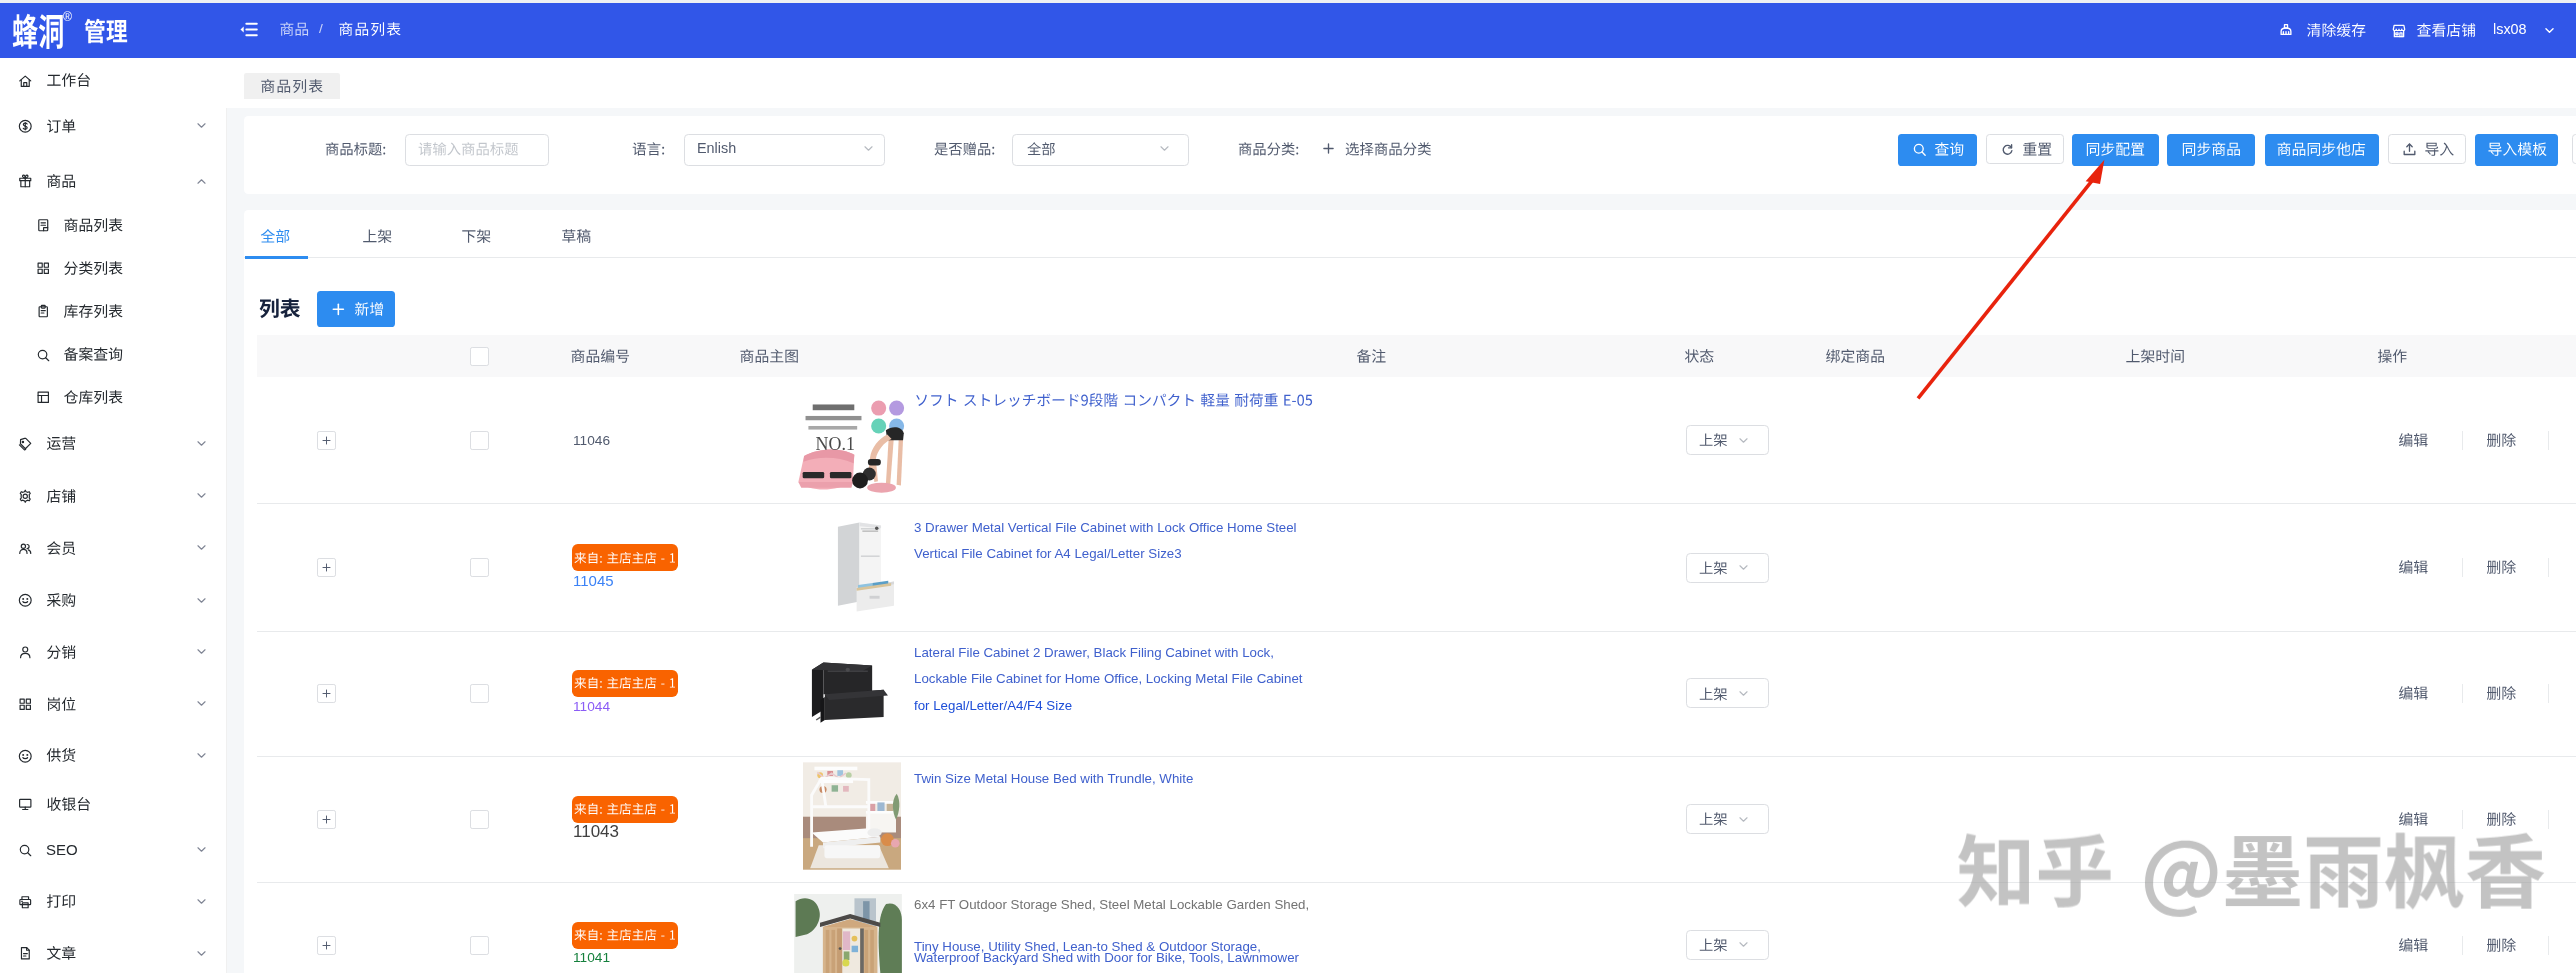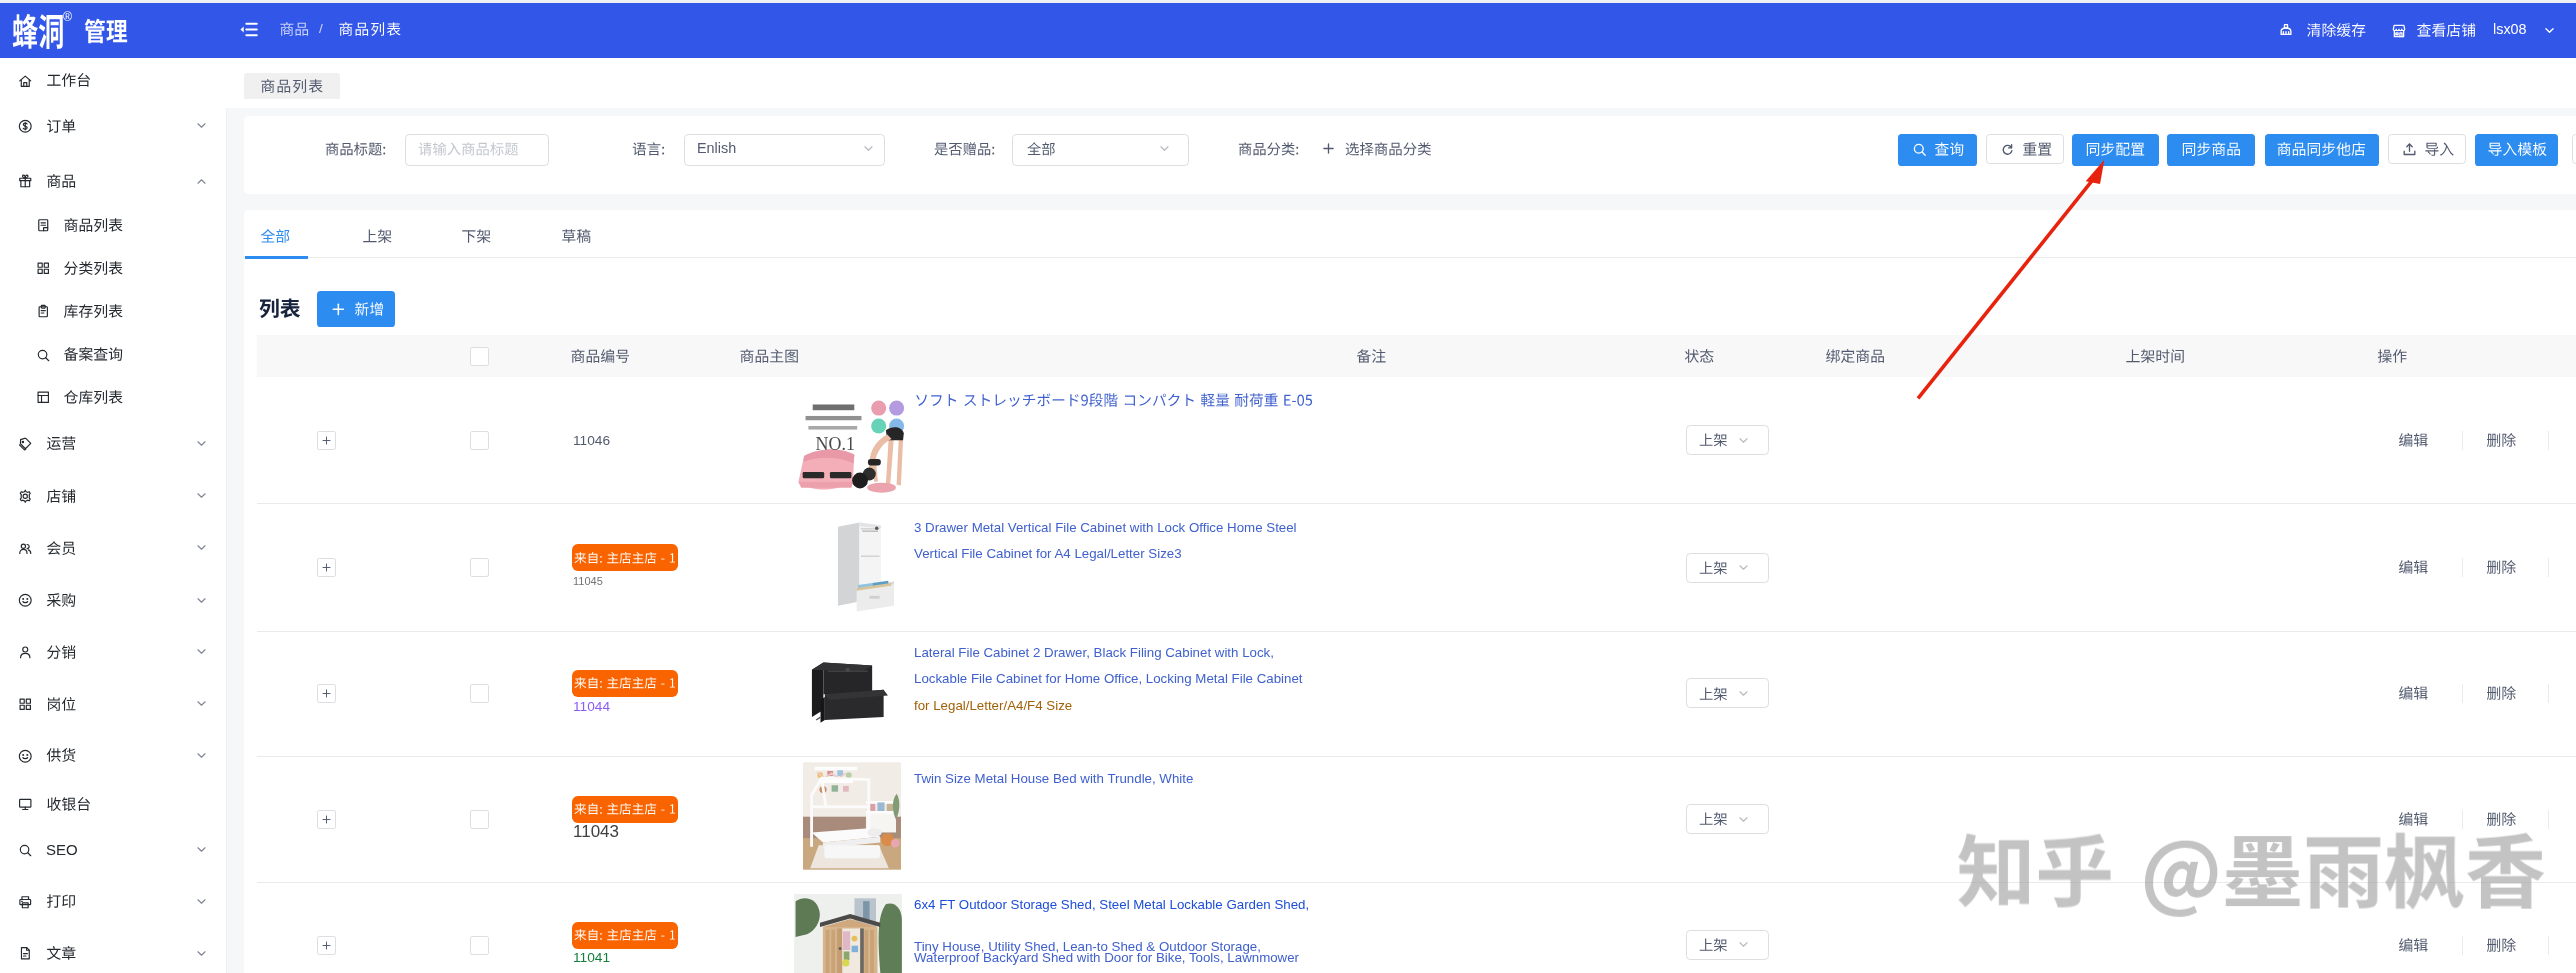--- a/index.html
+++ b/index.html
@@ -803,21 +803,21 @@
         <use href="#g118" x="1000"></use>
         <use href="#g47" x="2000"></use>
         <use href="#g80" x="2578"></use>
         <use href="#g14" x="3578"></use>
         <use href="#g80" x="4578"></use>
         <use href="#g14" x="5578"></use>
         <use href="#g112" x="6878"></use>
         <use href="#g119" x="7525"></use>
       </g>
     </svg>
-    <div style="position:absolute;top:571px;font-family:'Liberation Sans',sans-serif;font-size:11px;color:#737373;font-weight:400;line-height:20px;white-space:nowrap;left:573px;">11045</div>
+    <div style="position:absolute;top:571px;font-family:'Liberation Sans',sans-serif;font-size:15px;color:#3b82f6;font-weight:400;line-height:20px;white-space:nowrap;left:573px;">11045</div>
     <div style="position:absolute;top:518px;font-family:'Liberation Sans',sans-serif;font-size:13.3px;color:#3f60cd;font-weight:400;line-height:20px;white-space:nowrap;left:914px;">3 Drawer Metal Vertical File Cabinet with Lock Office Home Steel</div>
     <div style="position:absolute;top:544px;font-family:'Liberation Sans',sans-serif;font-size:13.3px;color:#3f60cd;font-weight:400;line-height:20px;white-space:nowrap;left:914px;">Vertical File Cabinet for A4 Legal/Letter Size3</div>
     <div style="position:absolute;left:1686px;top:553px;width:83px;height:29.5px;background:#fff;border:0.7px solid #dcdee2;border-radius:4.3px;"></div>
     <svg style="position:absolute;left:1699px;top:560px;" width="30" height="16" viewBox="0 0 42 22">
       <g fill="#515a6e" transform="translate(0,18.4) scale(0.02000,-0.02000)">
         <use href="#g69" x="0"></use>
         <use href="#g70" x="1000"></use>
       </g>
     </svg>
     <svg style="position:absolute;left:1735px;top:559px;" width="17" height="17" viewBox="0 0 24 24" fill="none" stroke="#b6bac0" stroke-width="1.6" stroke-linecap="round" stroke-linejoin="round">
@@ -854,21 +854,21 @@
         <use href="#g14" x="3578"></use>
         <use href="#g80" x="4578"></use>
         <use href="#g14" x="5578"></use>
         <use href="#g112" x="6878"></use>
         <use href="#g119" x="7525"></use>
       </g>
     </svg>
     <div style="position:absolute;top:697px;font-family:'Liberation Sans',sans-serif;font-size:13.7px;color:#8b5cf6;font-weight:400;line-height:20px;white-space:nowrap;left:573px;">11044</div>
     <div style="position:absolute;top:643px;font-family:'Liberation Sans',sans-serif;font-size:13.3px;color:#3f60cd;font-weight:400;line-height:20px;white-space:nowrap;left:914px;">Lateral File Cabinet 2 Drawer, Black Filing Cabinet with Lock,</div>
     <div style="position:absolute;top:669px;font-family:'Liberation Sans',sans-serif;font-size:13.3px;color:#3f60cd;font-weight:400;line-height:20px;white-space:nowrap;left:914px;">Lockable File Cabinet for Home Office, Locking Metal File Cabinet</div>
-    <div style="position:absolute;top:696px;font-family:'Liberation Sans',sans-serif;font-size:13.3px;color:#a16207;font-weight:400;line-height:20px;white-space:nowrap;left:914px;">for Legal/Letter/A4/F4 Size</div>
+    <div style="position:absolute;top:696px;font-family:'Liberation Sans',sans-serif;font-size:13.3px;color:#1d4ed8;font-weight:400;line-height:20px;white-space:nowrap;left:914px;">for Legal/Letter/A4/F4 Size</div>
     <div style="position:absolute;left:1686px;top:678px;width:83px;height:29.5px;background:#fff;border:0.7px solid #dcdee2;border-radius:4.3px;"></div>
     <svg style="position:absolute;left:1699px;top:686px;" width="30" height="16" viewBox="0 0 42 22">
       <g fill="#515a6e" transform="translate(0,18.4) scale(0.02000,-0.02000)">
         <use href="#g69" x="0"></use>
         <use href="#g70" x="1000"></use>
       </g>
     </svg>
     <svg style="position:absolute;left:1735px;top:685px;" width="17" height="17" viewBox="0 0 24 24" fill="none" stroke="#b6bac0" stroke-width="1.6" stroke-linecap="round" stroke-linejoin="round">
       <path d="M7 9.5 L12 14.5 L17 9.5"></path>
     </svg>
@@ -947,21 +947,21 @@
         <use href="#g47" x="2000"></use>
         <use href="#g80" x="2578"></use>
         <use href="#g14" x="3578"></use>
         <use href="#g80" x="4578"></use>
         <use href="#g14" x="5578"></use>
         <use href="#g112" x="6878"></use>
         <use href="#g119" x="7525"></use>
       </g>
     </svg>
     <div style="position:absolute;top:948px;font-family:Liberation Sans, sans-serif;font-size:13.7px;color:#15803d;font-weight:400;line-height:20px;white-space:nowrap;left:573px;">11041</div>
-    <div style="position:absolute;top:895px;font-family:'Liberation Sans',sans-serif;font-size:13.3px;color:#1d4ed8;font-weight:400;line-height:20px;white-space:nowrap;left:914px;">6x4 FT Outdoor Storage Shed, Steel Metal Lockable Garden Shed,</div>
+    <div style="position:absolute;top:895px;font-family:'Liberation Sans',sans-serif;font-size:13.3px;color:#737373;font-weight:400;line-height:20px;white-space:nowrap;left:914px;">6x4 FT Outdoor Storage Shed, Steel Metal Lockable Garden Shed,</div>
     <div style="position:absolute;top:921px;font-family:'Liberation Sans',sans-serif;font-size:13.3px;color:#3f60cd;font-weight:400;line-height:20px;white-space:nowrap;left:914px;margin-top:16px;">Tiny House, Utility Shed, Lean-to Shed &amp; Outdoor Storage,</div>
     <div style="position:absolute;top:948px;font-family:'Liberation Sans',sans-serif;font-size:13.3px;color:#3f60cd;font-weight:400;line-height:20px;white-space:nowrap;left:914px;">Waterproof Backyard Shed with Door for Bike, Tools, Lawnmower</div>
     <div style="position:absolute;left:1686px;top:930px;width:83px;height:29.5px;background:#fff;border:0.7px solid #dcdee2;border-radius:4.3px;"></div>
     <svg style="position:absolute;left:1699px;top:937px;" width="30" height="16" viewBox="0 0 42 22">
       <g fill="#515a6e" transform="translate(0,18.4) scale(0.02000,-0.02000)">
         <use href="#g69" x="0"></use>
         <use href="#g70" x="1000"></use>
       </g>
     </svg>
     <svg style="position:absolute;left:1735px;top:936px;" width="17" height="17" viewBox="0 0 24 24" fill="none" stroke="#b6bac0" stroke-width="1.6" stroke-linecap="round" stroke-linejoin="round">

